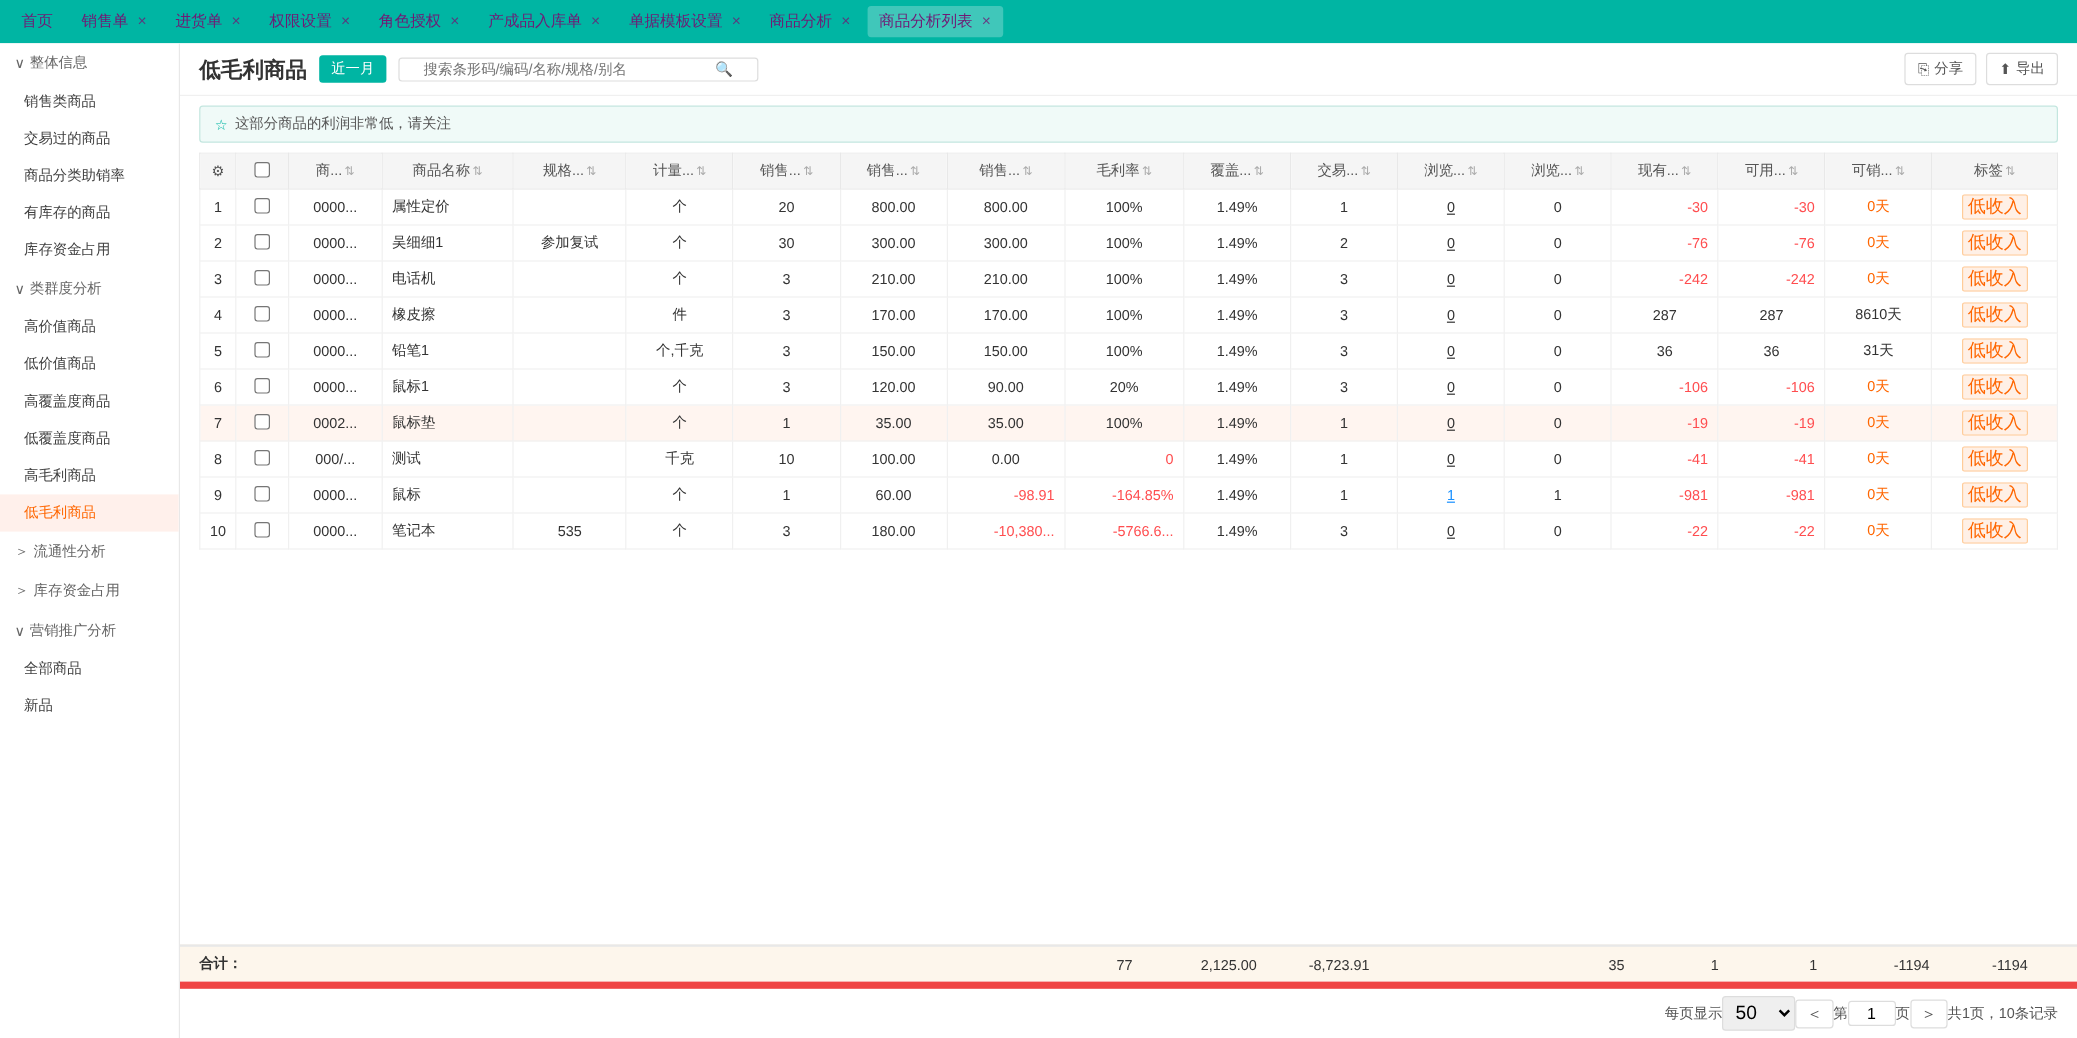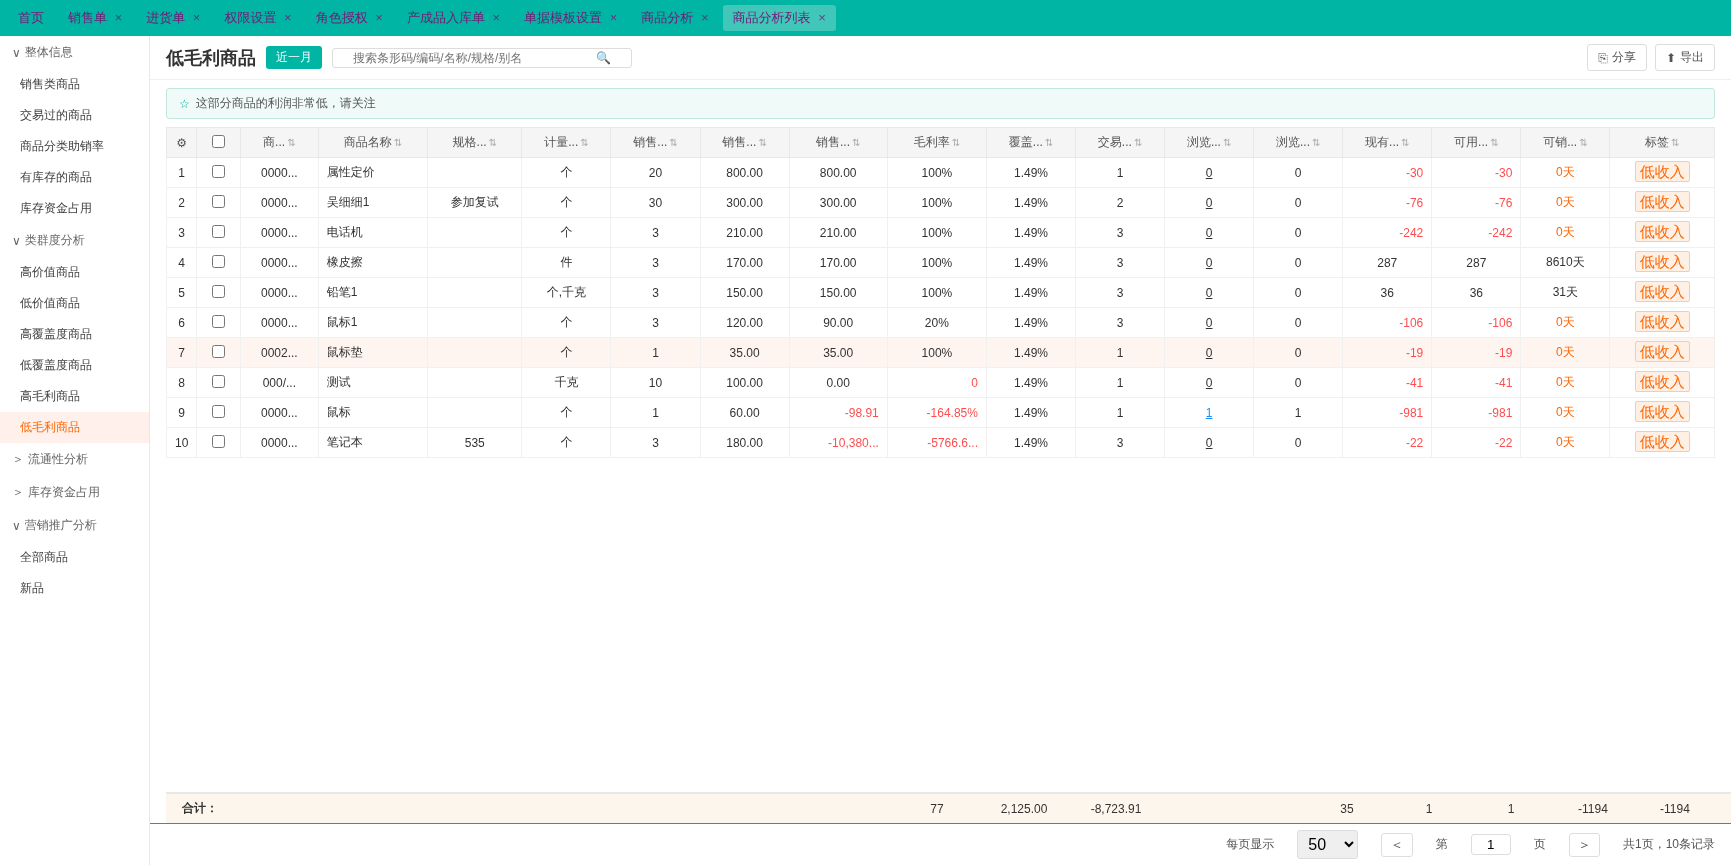--- a/index.html
+++ b/index.html
@@ -196,36 +196,35 @@
     
     
     .table-footer {
       border-top: 2px solid #e8e8e8;
       background: #fdf6ec;
       padding: 6px 16px;
       display: flex;
       align-items: center;
       gap: 0;
       font-size: 12px;
-      margin-left: 16px;
     }
     .footer-label {
       font-weight: bold;
       color: #333;
       padding-right: 20px;
     }
     
     
     .pagination-bar {
-      border-top: 1px solid #ef4444;
+      border-top: 6px solid #ef4444;
       padding: 6px 16px;
       display: flex;
       align-items: center;
       justify-content: flex-end;
-      gap: 23px;
+      gap: 0;
       font-size: 12px;
       color: #555;
       background: #fff;
     }
     .page-size-select {
       border: 1px solid #ddd;
       padding: 4px 6px;
       border-radius: 3px;
       font-size: 16px;
     }

